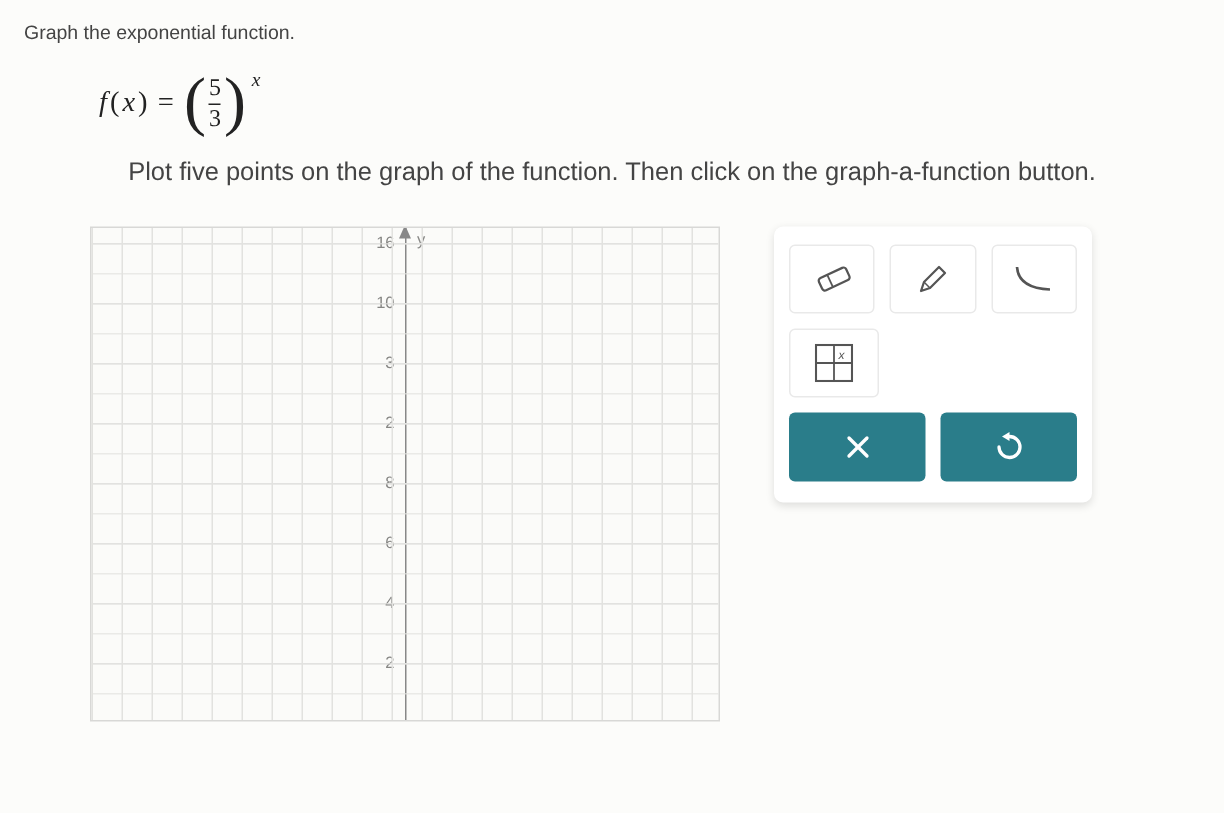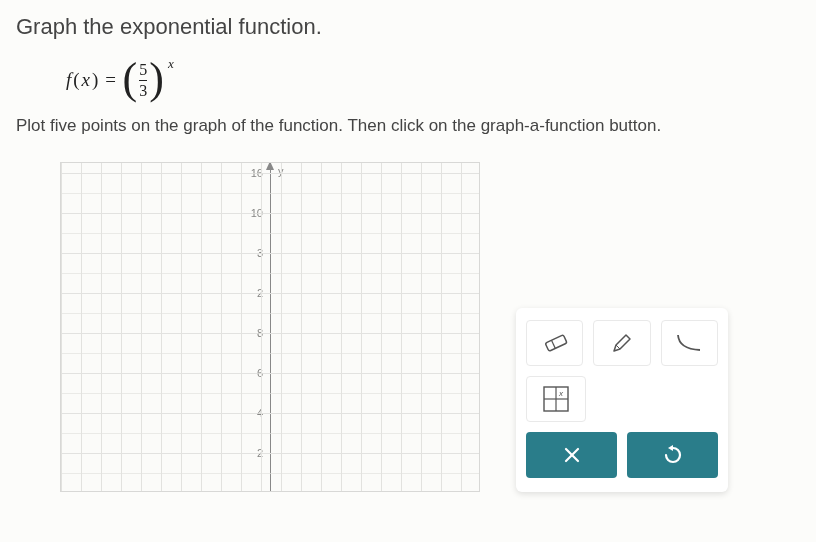--- a/index.html
+++ b/index.html
@@ -6,21 +6,21 @@
   body {
     margin: 0;
     padding: 14px 16px;
     font-family: Arial, sans-serif;
     background: #fcfcfa;
     color: #333;
     width: 816px;
     height: 542px;
     overflow: hidden;
   }
-  .prompt { font-size: 22px; color: #444; margin-bottom: 18px; }
+  .prompt { font-size: 13px; color: #444; margin-bottom: 18px; }
   .formula {
     padding-left: 50px;
     margin-bottom: 14px;
     font-family: "Times New Roman", serif;
     font-size: 19px;
     color: #222;
     display: flex;
     align-items: center;
     gap: 2px;
   }
@@ -44,25 +44,25 @@
     border-top: 1px solid #222;
     padding-top: 2px;
   }
   .sup {
     font-size: 13px;
     position: relative;
     top: -16px;
     font-style: italic;
     padding-left: 2px;
   }
-  .instruction { font-size: 17px; color: #444; margin-bottom: 26px; }
+  .instruction { font-size: 17px; color: #444; margin-bottom: 26px; text-align: center; }
 
   .workspace {
     display: flex;
-    align-items: flex-end;
+    align-items: flex-start;
     gap: 36px;
     padding-left: 44px;
   }
 
   
   .graph {
     width: 420px;
     height: 330px;
     border: 1px solid #d8d8d6;
     background: #fbfbf9;

